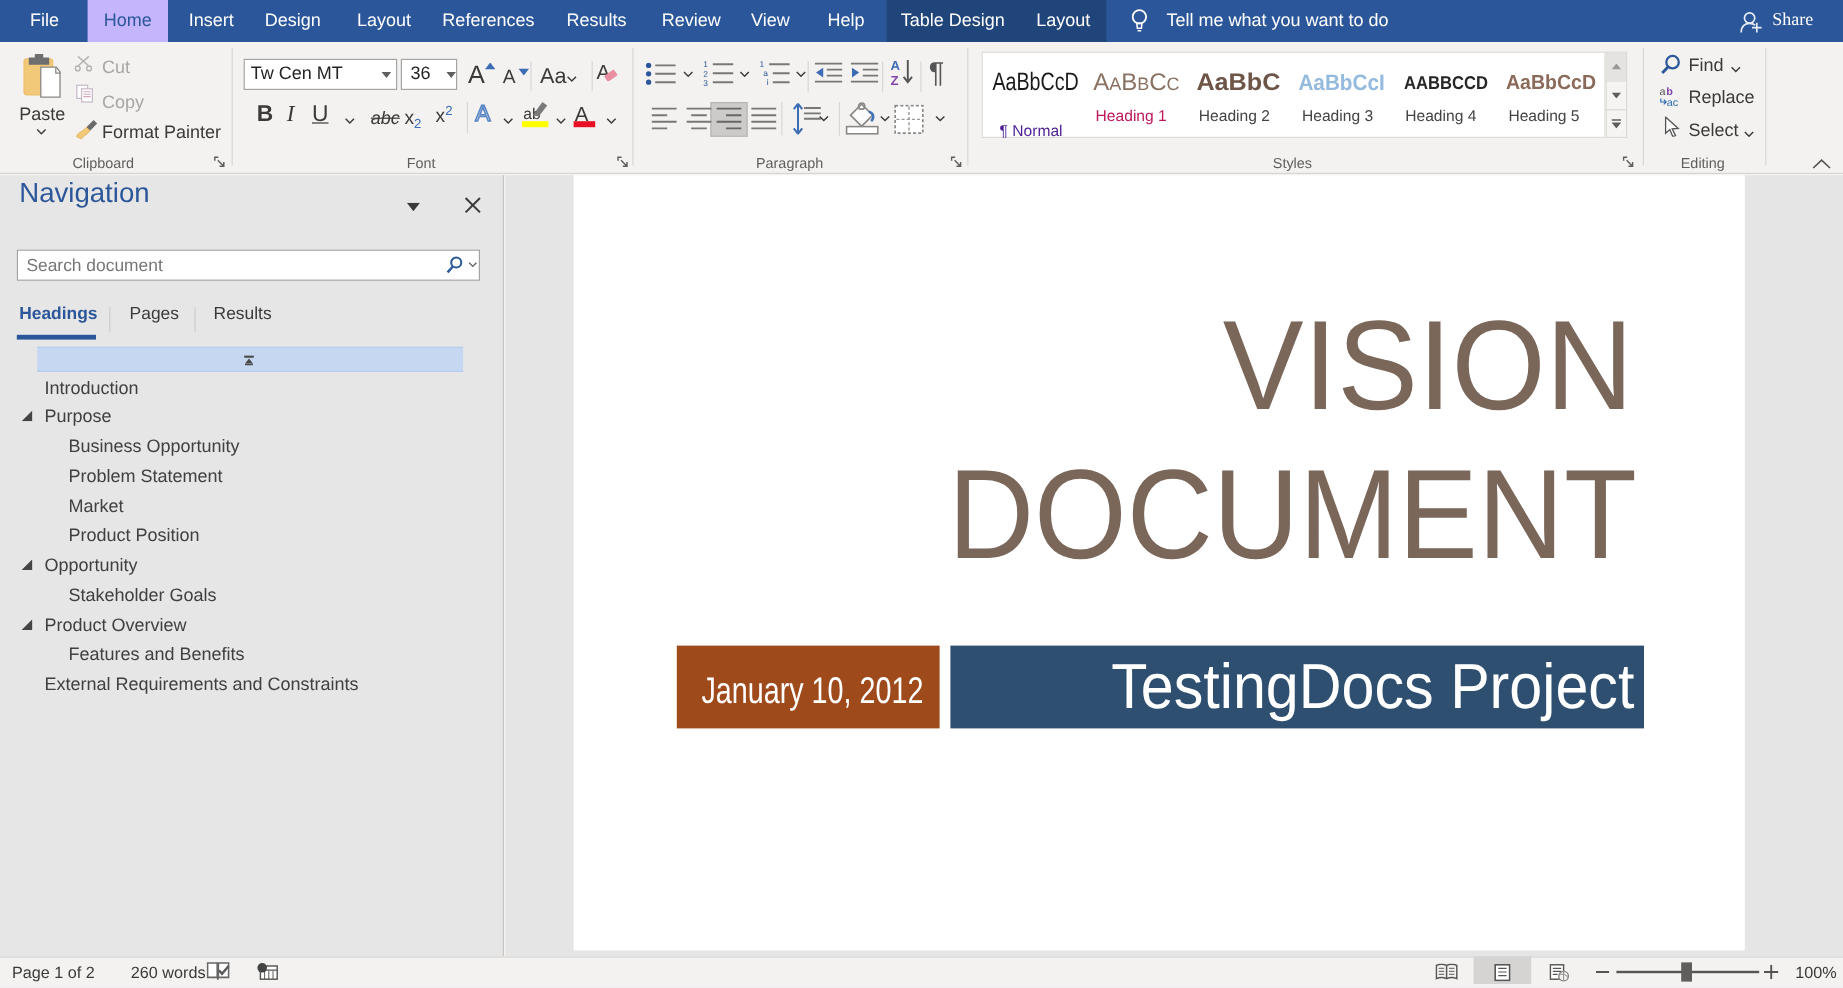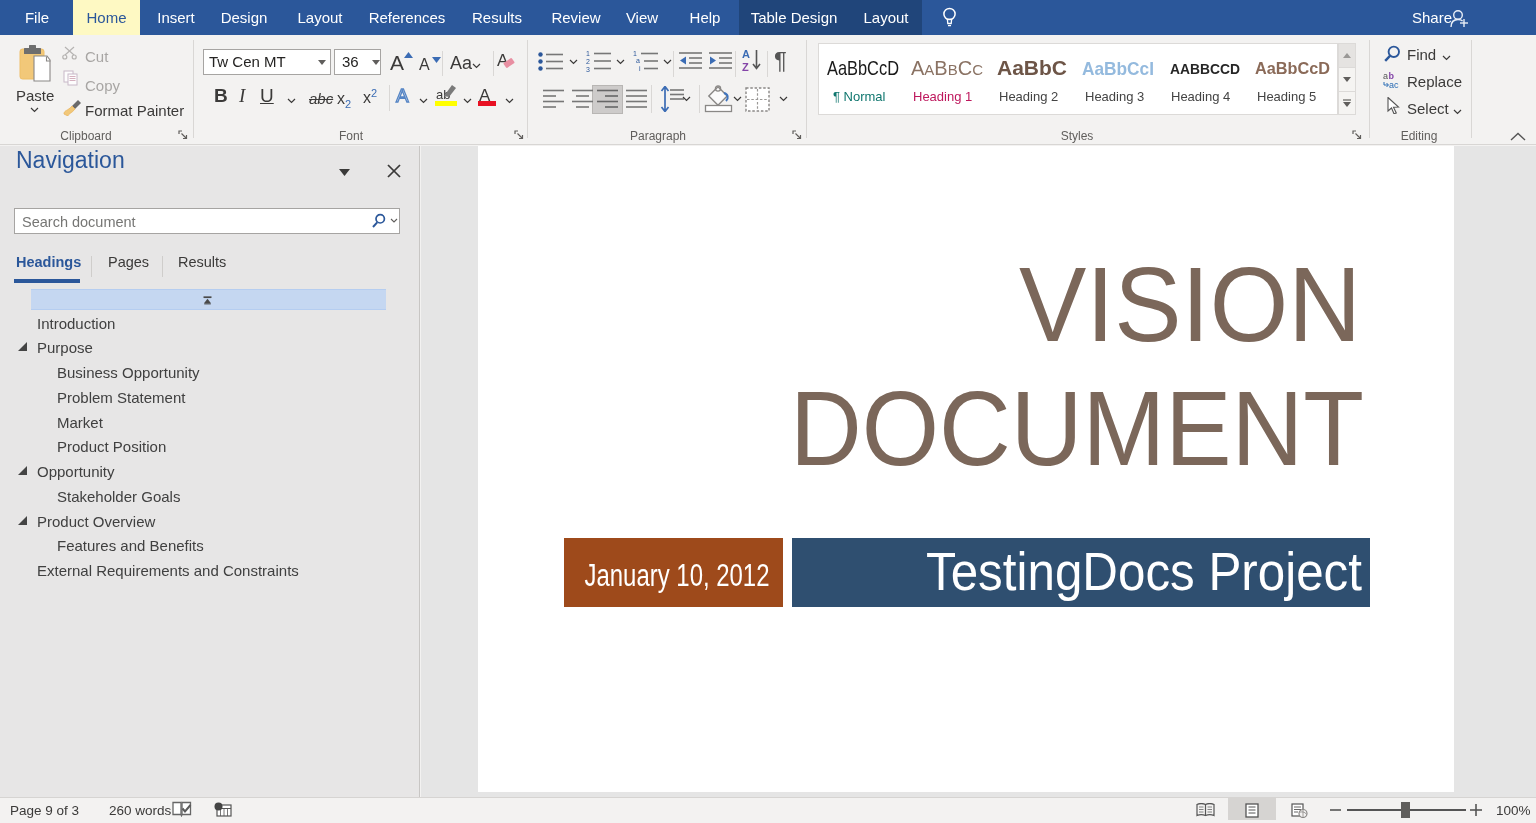--- a/index.html
+++ b/index.html
@@ -3,21 +3,21 @@
 <meta charset="utf-8">
 <style>
   * { margin:0; padding:0; box-sizing:border-box; }
   html,body { width:1536px; height:823px; overflow:hidden; }
   body { font-family:"Liberation Sans",sans-serif; position:relative; background:#f3f2f1; }
   .abs { position:absolute; }
   svg.abs { z-index:3; }
   
   #topbar { position:absolute; left:0; top:0; width:1536px; height:35px; background:#2b579a; }
   .tab { position:absolute; top:0; height:35px; color:#fff; font-size:15px; line-height:35px; text-align:center; }
-  #hometab { position:absolute; left:73px; top:0px; width:67px; height:35px; background:#fef9c3; color:#2b579a; font-size:15px; line-height:35px; text-align:center; }
+  #hometab { position:absolute; left:73px; top:0px; width:67px; height:35px; background:#c4b5fd; color:#2b579a; font-size:15px; line-height:35px; text-align:center; }
   
   #ribbon { position:absolute; left:0; top:35px; width:1536px; height:110px; background:#f3f2f1; border-bottom:1px solid #d8d6d4; }
   .gsep { position:absolute; top:5px; width:1px; height:98px; background:#d9d7d5; }
   .glabel { position:absolute; top:94px; font-size:12px; color:#605e5c; text-align:center; }
   .btxt { position:absolute; font-size:15px; color:#3b3a39; white-space:nowrap; }
   .btxt.dis { color:#a8a6a4; }
   .combo { position:absolute; background:#fff; border:1px solid #a6a4a2; font-size:15px; color:#252423; }
   
   #navpane { position:absolute; left:0; top:146px; width:420px; height:651px; background:#e7e6e6; border-right:1px solid #c8c6c4; }
   .navitem { position:absolute; font-size:15px; color:#404040; white-space:nowrap; }
@@ -42,27 +42,28 @@
   <div class="tab" style="left:617px;width:50px;">View</div>
   <div class="tab" style="left:680px;width:50px;">Help</div>
   <div class="abs" style="left:739px;top:0;width:183px;height:35px;background:#20457a;"></div>
   <div class="tab" style="left:748px;width:92px;">Table Design</div>
   <div class="tab" style="left:858px;width:56px;">Layout</div>
   <svg class="abs" style="left:942px;top:7px;" width="15" height="21" viewBox="0 0 15 21">
     <circle cx="7.5" cy="7" r="5.6" fill="none" stroke="#fff" stroke-width="1.5"></circle>
     <path d="M5.4 12.3 L9.6 12.3 L9.2 16.5 L5.8 16.5 Z" fill="none" stroke="#fff" stroke-width="1.3"></path>
     <line x1="6" y1="18.6" x2="9" y2="18.6" stroke="#fff" stroke-width="1.3"></line>
   </svg>
+  <div class="tab" style="left:972px;width:200px;text-align:left;">Tell me what you want to do</div>
   <svg class="abs" style="left:1449px;top:9px;" width="21" height="19" viewBox="0 0 21 19">
     <circle cx="9" cy="6" r="4.3" fill="none" stroke="#e8eef7" stroke-width="1.4"></circle>
     <path d="M2 18 C2 12.5 5.5 10.5 9 10.5 C11 10.5 12.5 11 13.6 12" fill="none" stroke="#e8eef7" stroke-width="1.4"></path>
     <line x1="15" y1="10" x2="15" y2="18" stroke="#e8eef7" stroke-width="1.4"></line>
     <line x1="11" y1="14" x2="19" y2="14" stroke="#e8eef7" stroke-width="1.4"></line>
   </svg>
-  <div class="tab" style="left:1412px;width:40px;">Share</div>
+  <div class="tab" style="left:1474px;width:40px;font-family:Liberation Serif, serif;">Share</div>
 </div>
 <div id="hometab">Home</div>
 
 <div id="ribbon">
   <div class="gsep" style="left:193px;"></div>
   <div class="gsep" style="left:527px;"></div>
   <div class="gsep" style="left:806px;"></div>
   <div class="gsep" style="left:1369px;"></div>
   <div class="gsep" style="left:1471px;"></div>
 
@@ -315,21 +316,21 @@
       <path d="M0 3 L8 3 L4 8 Z" fill="#605e5c"></path>
     </svg>
   <svg class="abs" style="left:818px;top:8px;" width="520" height="72" viewBox="0 0 520 72" font-family="Liberation Sans">
     <text x="9" y="32" font-size="21" fill="#1a1a1a" textLength="72" lengthAdjust="spacingAndGlyphs">AaBbCcD</text>
     <text x="93" y="32" font-size="20" fill="#8a7263" textLength="72" lengthAdjust="spacingAndGlyphs">A<tspan font-size="15">A</tspan>B<tspan font-size="15">B</tspan>C<tspan font-size="15">C</tspan></text>
     <text x="179" y="32" font-size="20" font-weight="bold" fill="#6d5547" textLength="70" lengthAdjust="spacingAndGlyphs">AaBbC</text>
     <text x="264" y="32" font-size="18.5" font-weight="bold" fill="#94bade" textLength="72" lengthAdjust="spacingAndGlyphs">AaBbCcI</text>
     <text x="352" y="31" font-size="15.5" font-weight="bold" fill="#262626" textLength="70" lengthAdjust="spacingAndGlyphs">AABBCCD</text>
     <text x="437" y="31" font-size="17" font-weight="bold" fill="#8a6a58" textLength="75" lengthAdjust="spacingAndGlyphs">AaBbCcD</text>
   </svg>
-  <div class="abs" style="left:833px;top:54px;font-size:13px;color:#0f766e;">¶ Normal</div>
+  <div class="abs" style="left:833px;top:66px;font-size:13px;color:#4c1d95;">¶ Normal</div>
   <div class="abs" style="left:913px;top:54px;font-size:13px;color:#be185d;">Heading 1</div>
   <div class="abs" style="left:999px;top:54px;font-size:13px;color:#444;">Heading 2</div>
   <div class="abs" style="left:1085px;top:54px;font-size:13px;color:#444;">Heading 3</div>
   <div class="abs" style="left:1171px;top:54px;font-size:13px;color:#444;">Heading 4</div>
   <div class="abs" style="left:1257px;top:54px;font-size:13px;color:#444;">Heading 5</div>
 
   <svg class="abs" style="left:1384px;top:10px;" width="17" height="17" viewBox="0 0 17 17">
     <circle cx="9.8" cy="6.8" r="5.2" fill="none" stroke="#2b579a" stroke-width="1.9"></circle>
     <line x1="1.2" y1="15.8" x2="6.2" y2="10.6" stroke="#2b579a" stroke-width="2.4"></line>
   </svg>
@@ -441,21 +442,21 @@
 <svg class="abs" style="left:478px;top:146px;" width="976" height="646" viewBox="0 0 976 646">
   <text x="883" y="195" text-anchor="end" textLength="342" lengthAdjust="spacingAndGlyphs" font-size="106" fill="#7b675a" font-family="Liberation Sans">VISION</text>
   <text x="886" y="319" text-anchor="end" textLength="574" lengthAdjust="spacingAndGlyphs" font-size="106" fill="#7b675a" font-family="Liberation Sans">DOCUMENT</text>
   <rect x="86" y="392" width="219" height="69" fill="#9e4a1b"></rect>
   <rect x="314" y="392" width="578" height="69" fill="#2f4f70"></rect>
   <text x="199" y="440" text-anchor="middle" textLength="185" lengthAdjust="spacingAndGlyphs" font-size="31" fill="#fff" font-family="Liberation Sans">January 10, 2012</text>
   <text x="884" y="444" text-anchor="end" textLength="436" lengthAdjust="spacingAndGlyphs" font-size="53" fill="#fff" font-family="Liberation Sans">TestingDocs Project</text>
 </svg>
 
 <div id="statusbar"></div>
-<div class="stxt" style="left:10px;top:803px;">Page 9 of 3</div>
+<div class="stxt" style="left:10px;top:803px;">Page 1 of 2</div>
 <div class="stxt" style="left:109px;top:803px;">260 words</div>
 <div class="stxt" style="left:1496px;top:803px;">100%</div>
 <svg class="abs" style="left:172px;top:801px;" width="20" height="17" viewBox="0 0 20 17">
   <path d="M1 1.5 L9 1.5 L9 13.5 L1 13.5 Z" fill="#fff" stroke="#666" stroke-width="1.3"></path>
   <path d="M18.5 1.5 L10 1.5 L10 13.5 L18.5 13.5 Z" fill="#fff" stroke="#666" stroke-width="1.3"></path>
   <path d="M9 13.5 L9.5 15.5 L10 13.5" fill="none" stroke="#666" stroke-width="1"></path>
   <path d="M10.5 7.5 L13 10.5 L18.5 4" fill="none" stroke="#5a5a5a" stroke-width="2"></path>
 </svg>
 <svg class="abs" style="left:214px;top:802px;" width="18" height="15" viewBox="0 0 18 15">
   <rect x="3" y="3" width="14" height="11" fill="#fff" stroke="#555" stroke-width="1.2"></rect>

